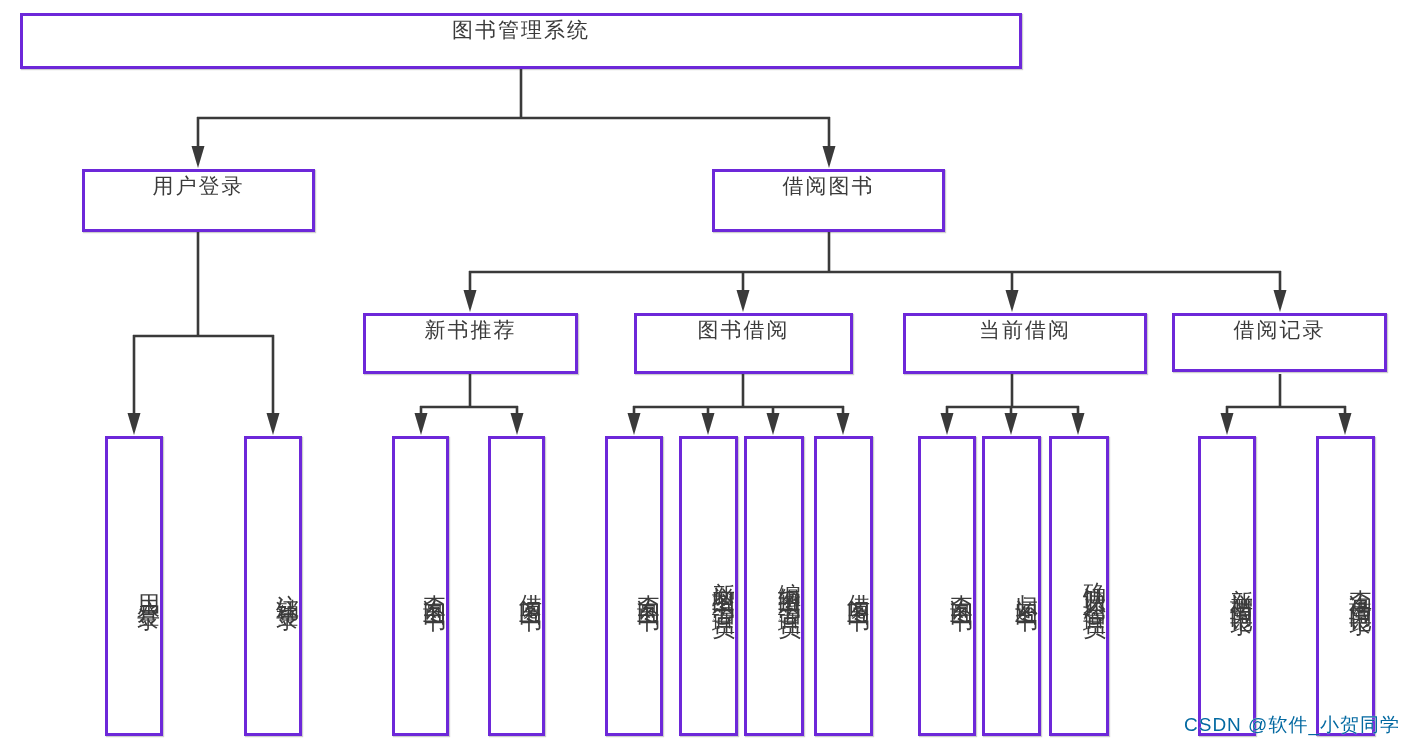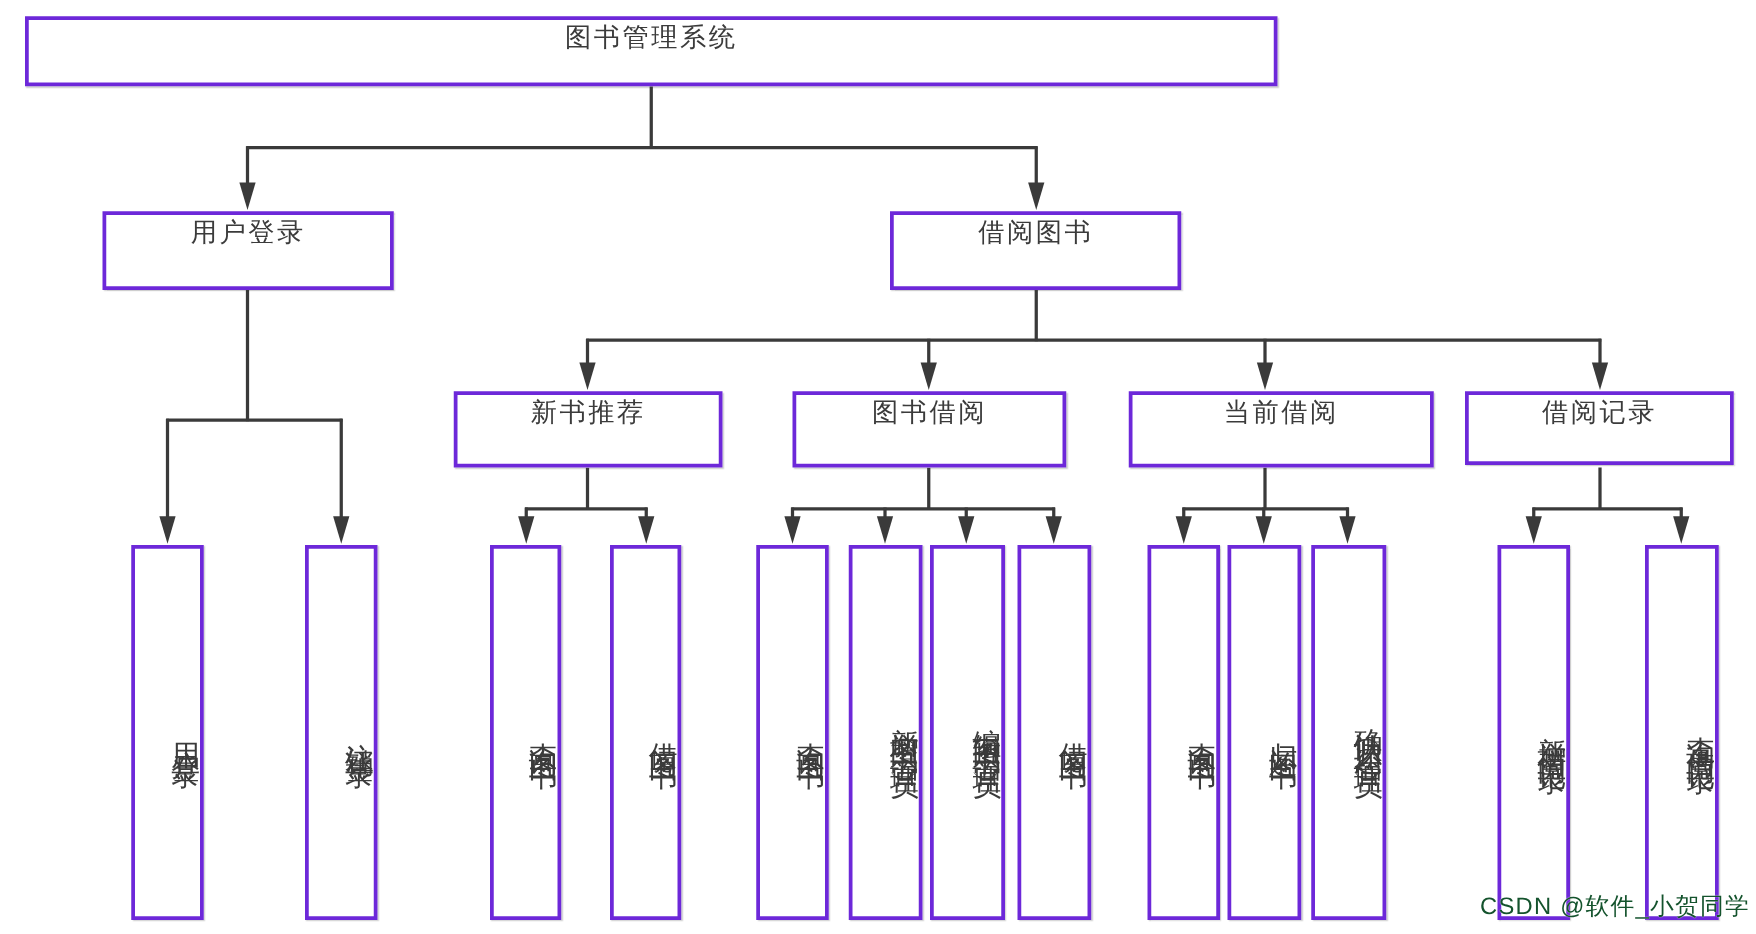--- a/index.html
+++ b/index.html
@@ -33,21 +33,21 @@
     writing-mode:vertical-rl;
     text-orientation:mixed;
     line-height:1;
     padding:4px 0;
   }
   .watermark{
     position:absolute;
     left:1184px;top:712px;
     width:212px;
     font-size:19px;
-    color:#14532d;
+    color:#0369a1;
     letter-spacing:1px;
     white-space:nowrap;
     z-index:3;
     text-shadow:0 0 1px #ffffff;
   }
 </style>
 </head>
 <body>
 
 <div class="canvas">

